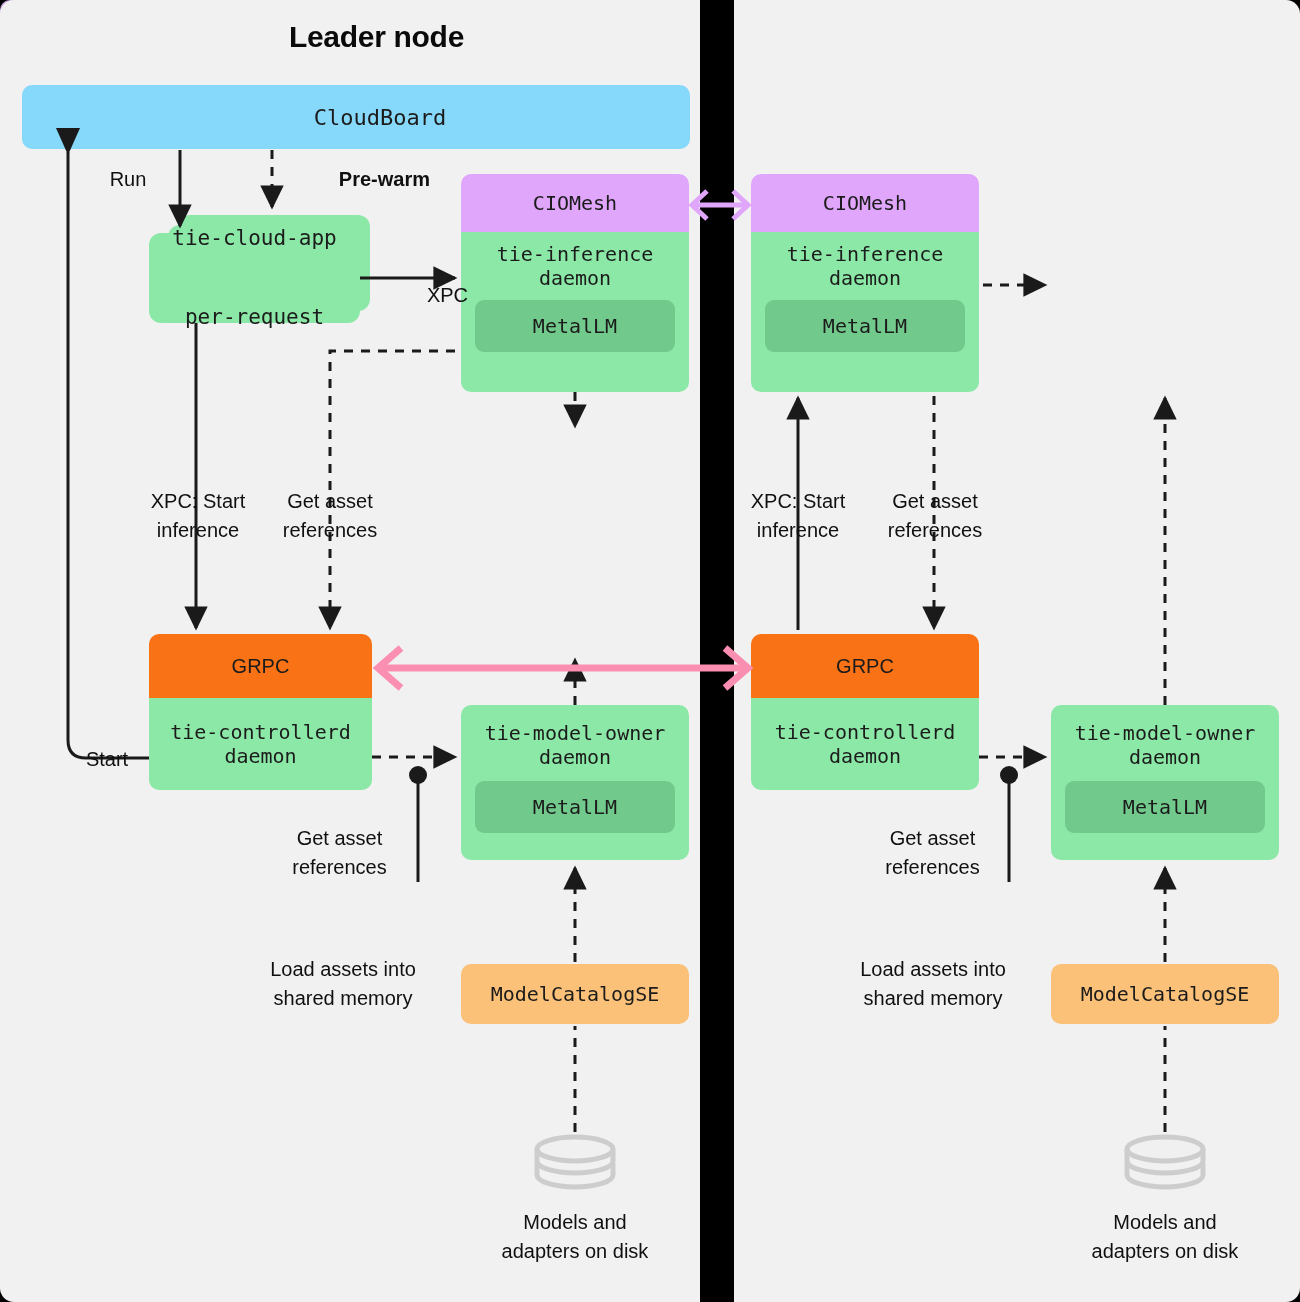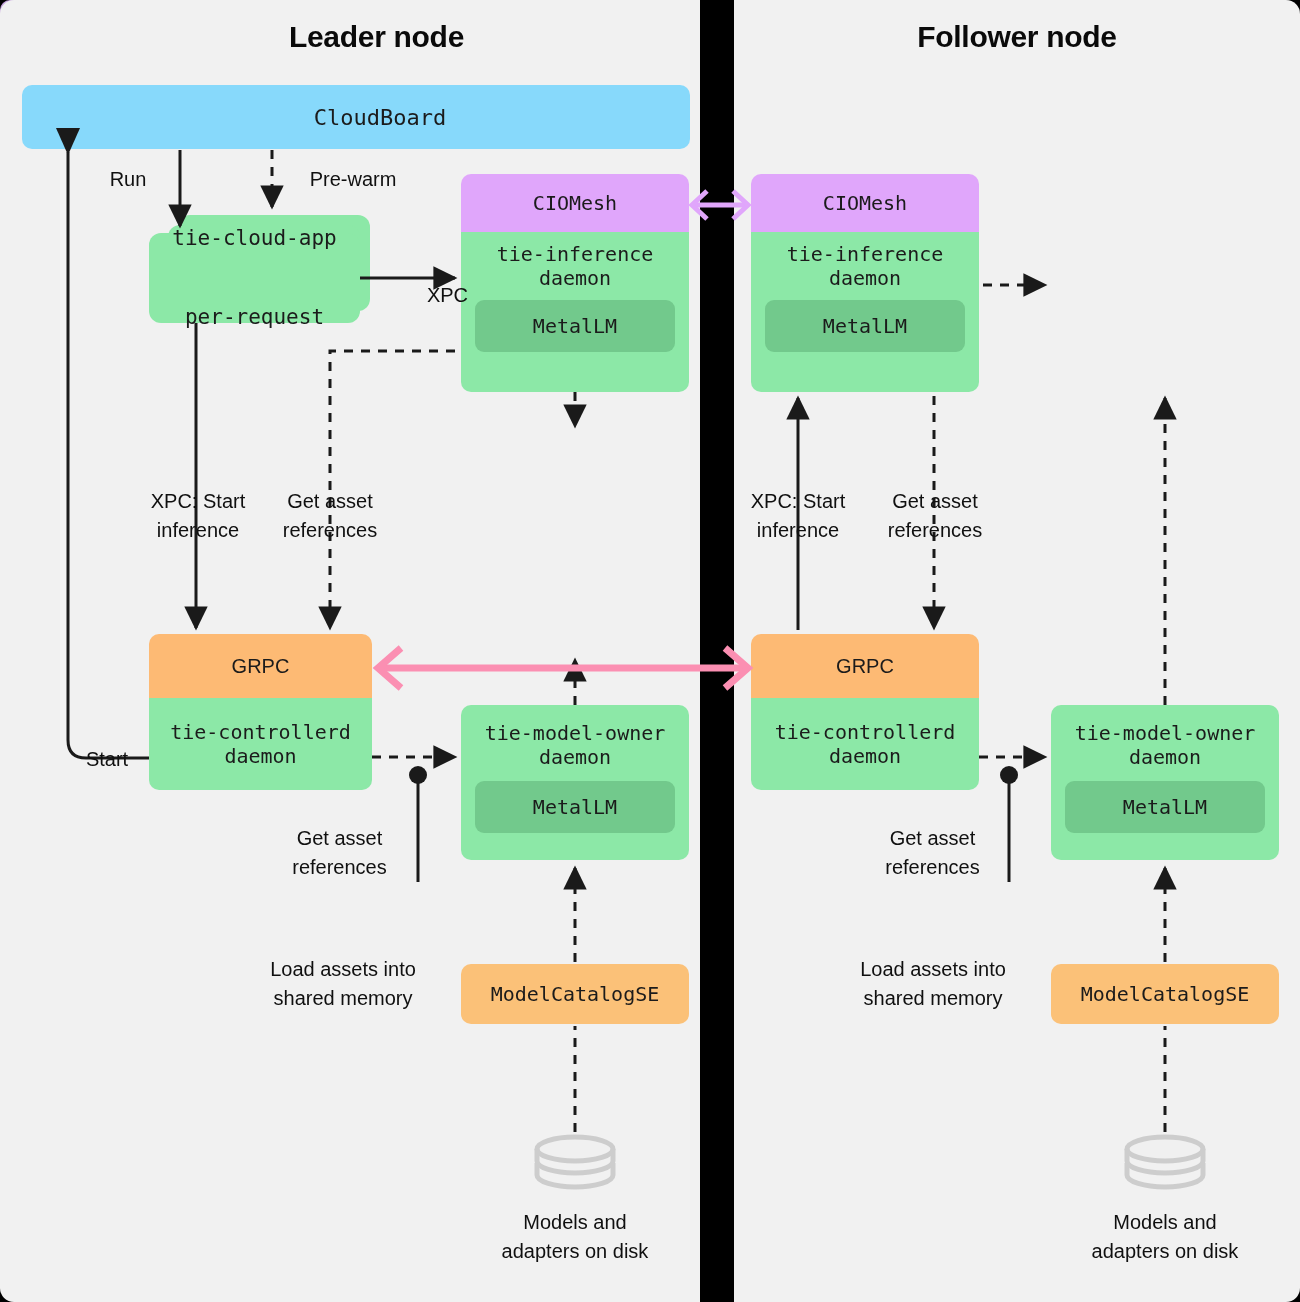--- a/index.html
+++ b/index.html
@@ -11,21 +11,21 @@
   #divider{position:absolute;left:700px;top:0;width:34px;height:1302px;background:#000;}
 
   .node-title{position:absolute;font-size:30px;font-weight:bold;color:#0a0a0a;text-align:center;letter-spacing:-0.3px;}
 
   .box{position:absolute;box-sizing:border-box;display:flex;flex-direction:column;align-items:center;justify-content:center;text-align:center;}
   .mono{font-family:"DejaVu Sans Mono","Liberation Mono",monospace;}
   .sans{font-family:"Liberation Sans",sans-serif;}
 
   .cloudboard{background:#87d9fb;border-radius:10px;font-size:22px;color:#1b1b1b;}
   .grpc-wrap{border-radius:10px;overflow:hidden;}
-  .grpc-head{background:#fdba74;color:#1b1b1b;font-size:20px;display:flex;align-items:center;justify-content:center;}
+  .grpc-head{background:#f97316;color:#1b1b1b;font-size:20px;display:flex;align-items:center;justify-content:center;}
   .ciomesh-head{background:#e0a6fb;color:#1b1b1b;font-size:20px;display:flex;align-items:center;justify-content:center;}
   .green-body{background:#8ce8a7;color:#1b1b1b;font-size:20px;display:flex;flex-direction:column;align-items:center;justify-content:flex-start;}
   .green-box{background:#8ce8a7;border-radius:10px;color:#1b1b1b;font-size:20px;}
   .metallm{background:#72c98c;border-radius:9px;color:#1b1b1b;font-size:20px;display:flex;align-items:center;justify-content:center;}
   .sharedmem{background:#c4a2dc;border-radius:10px;color:#1b1b1b;font-size:20px;display:flex;flex-direction:column;align-items:center;justify-content:space-between;}
   .catalog{background:#fbc178;border-radius:10px;color:#1b1b1b;font-size:20px;display:flex;align-items:center;justify-content:center;}
 
   .lbl{position:absolute;font-size:20px;color:#101010;line-height:1.45;text-align:center;white-space:pre;}
 
   .stack-card{position:absolute;background:#8ce8a7;border-radius:12px;}
@@ -37,21 +37,20 @@
 </head>
 <body>
 
 <div id="stage">
 
   <div class="panel" id="panel-left"></div>
   <div class="panel" id="panel-right"></div>
   <div id="divider"></div>
 
   <div class="node-title" style="left:0;top:20px;width:753px;">Leader node</div>
-  <div class="node-title" style="left:734px;top:20px;width:566px;">Follower node</div>
 
   <div class="box cloudboard mono" style="left:22px;top:85px;width:668px;height:64px;padding-left:48px;">CloudBoard</div>
 
   <div class="stack-card" style="left:178px;top:215px;width:192px;height:96px;"></div>
   <div class="stack-card" style="left:168px;top:225px;width:192px;height:96px;"></div>
   <div class="stack-top mono" style="left:149px;top:233px;width:211px;height:90px;gap:48px;">
     <span>tie-cloud-app</span>
     <span>per-request</span>
   </div>
 
@@ -214,21 +213,21 @@
     </g>
 
     <g stroke="#fb8fb2" stroke-width="7" fill="none">
       <line x1="378" y1="668" x2="748" y2="668"></line>
       <polyline points="401,648 378,668 401,688"></polyline>
       <polyline points="725,648 748,668 725,688"></polyline>
     </g>
   </svg>
 
   <div class="lbl" style="left:93px;top:165px;width:70px;">Run</div>
-  <div class="lbl" style="left:288px;top:165px;width:130px;text-align:center;">Pre-warm</div>
+  <div class="lbl" style="left:300px;top:165px;width:130px;text-align:right;font-weight:bold;">Pre-warm</div>
   <div class="lbl" style="left:398px;top:281px;width:70px;text-align:right;">XPC</div>
 
   <div class="lbl" style="left:133px;top:487px;width:130px;">XPC: Start
 inference</div>
   <div class="lbl" style="left:265px;top:487px;width:130px;">Get asset
 references</div>
   <div class="lbl" style="left:62px;top:745px;width:90px;">Start</div>
   <div class="lbl" style="left:272px;top:824px;width:135px;">Get asset
 references</div>
   <div class="lbl" style="left:248px;top:955px;width:190px;">Load assets into

